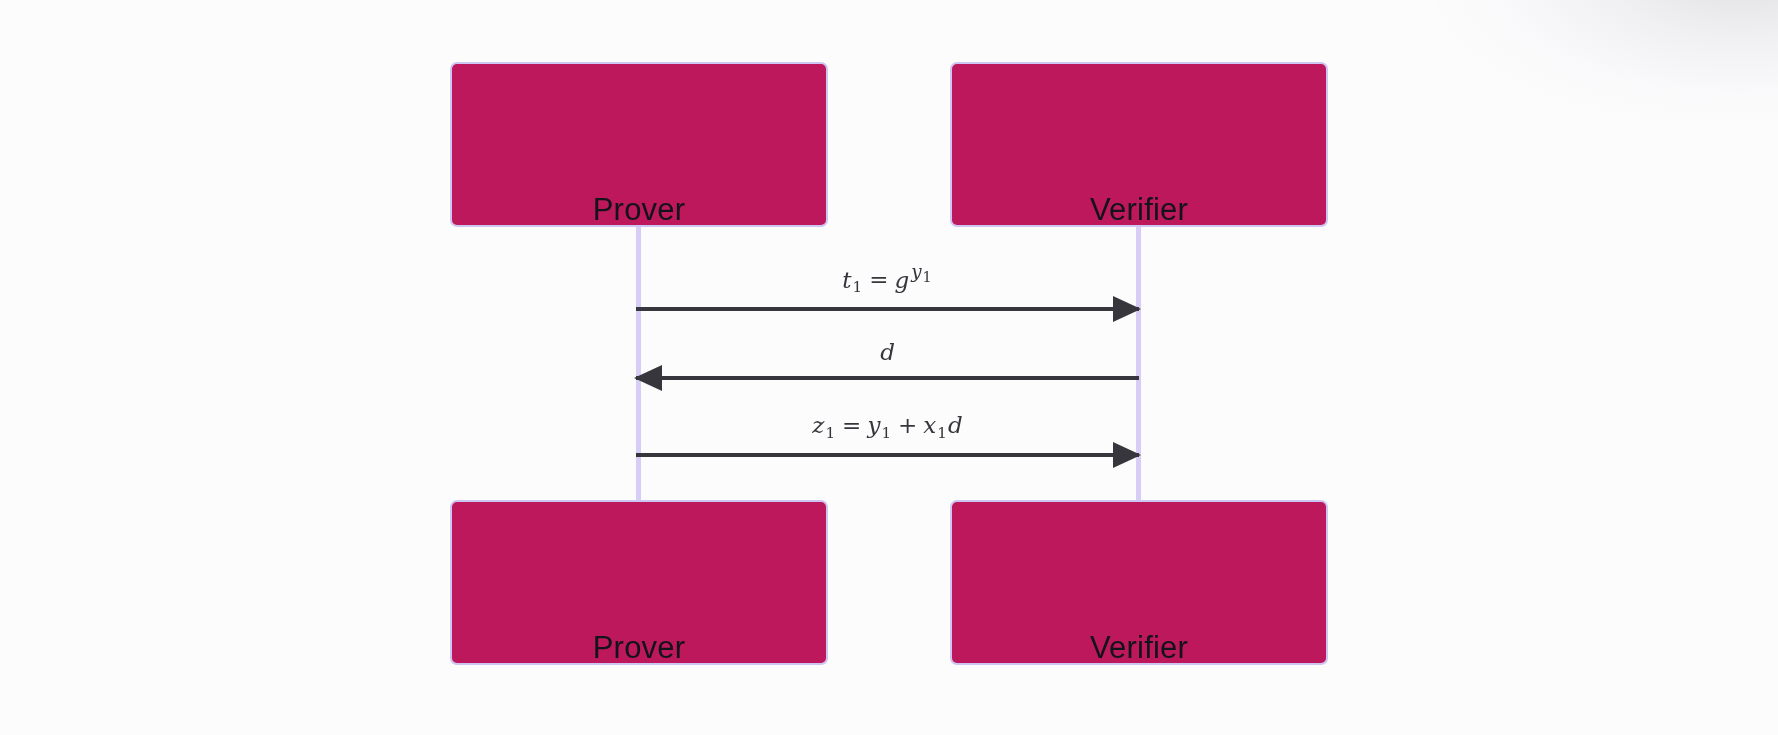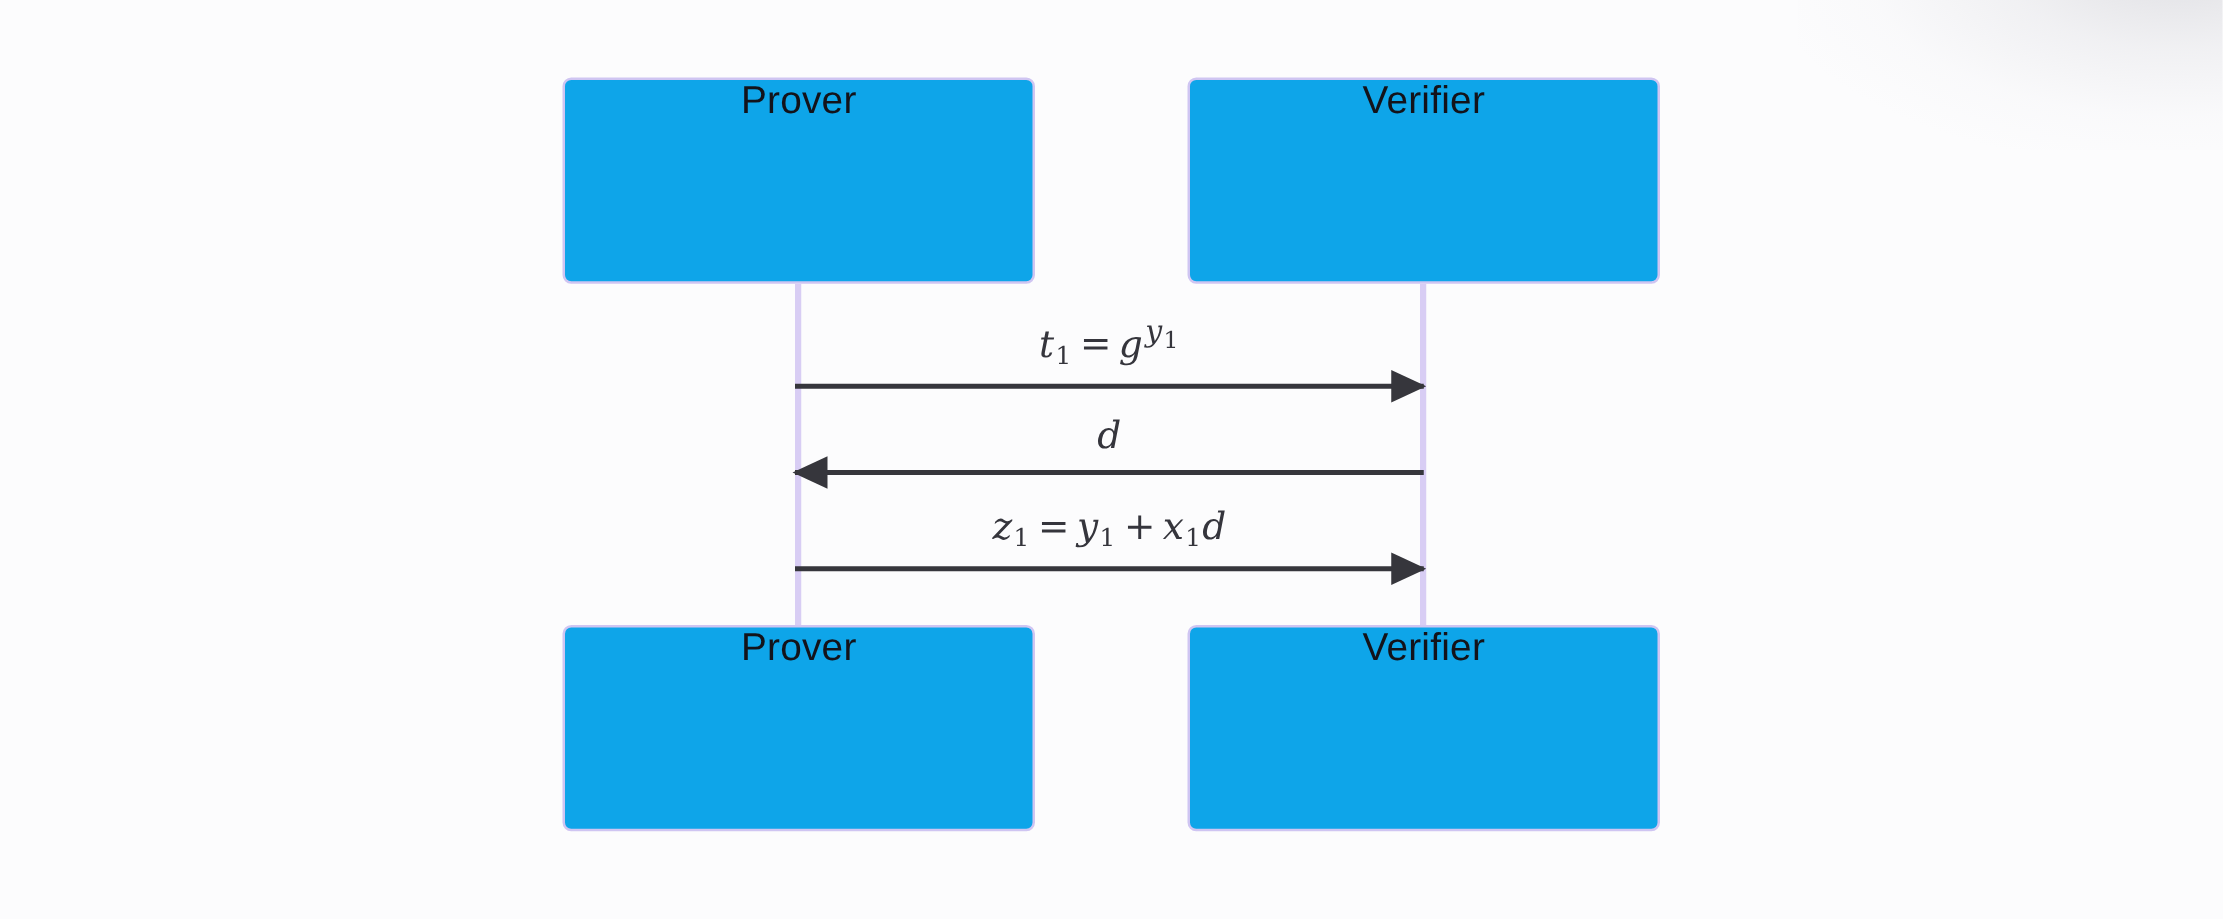--- a/index.html
+++ b/index.html
@@ -35,25 +35,25 @@
     left: 0;
     top: 0;
     width: 1778px;
     height: 735px;
   }
 
   
   .actor-box {
     position: absolute;
     box-sizing: border-box;
-    background: #0ea5e9;
+    background: #be185d;
     border: 2px solid #cfc5f2;
     border-radius: 7px;
     display: flex;
-    align-items: flex-start;
+    align-items: flex-end;
     justify-content: center;
   }
   .actor-label {
     font-family: "Liberation Sans", sans-serif;
     font-size: 31px;
     font-weight: 400;
     color: #13131a;
     letter-spacing: 0.2px;
     line-height: 1;
   }
@@ -106,21 +106,21 @@
     border-right: 28px solid #36363c;
   }
   .msg-label {
     position: absolute;
     left: 0;
     width: 100%;
     bottom: 12px;
     text-align: center;
     font-family: "DejaVu Serif", serif;
     font-style: italic;
-    font-size: 30px;
+    font-size: 23px;
     color: #35353c;
     white-space: nowrap;
     line-height: 1;
   }
   .msg-label .op {
     font-style: normal;
     padding: 0 6px;
   }
   .msg-label sub {
     font-size: 0.66em;

